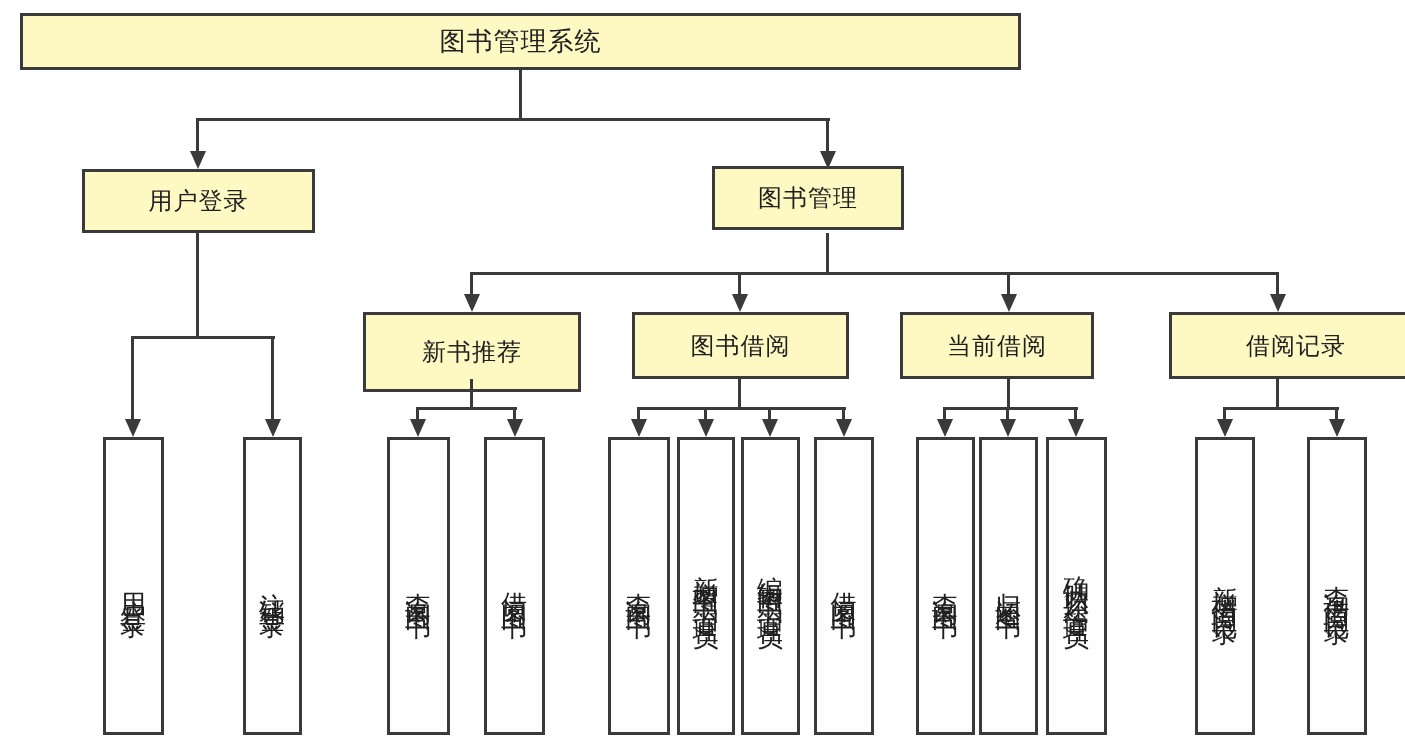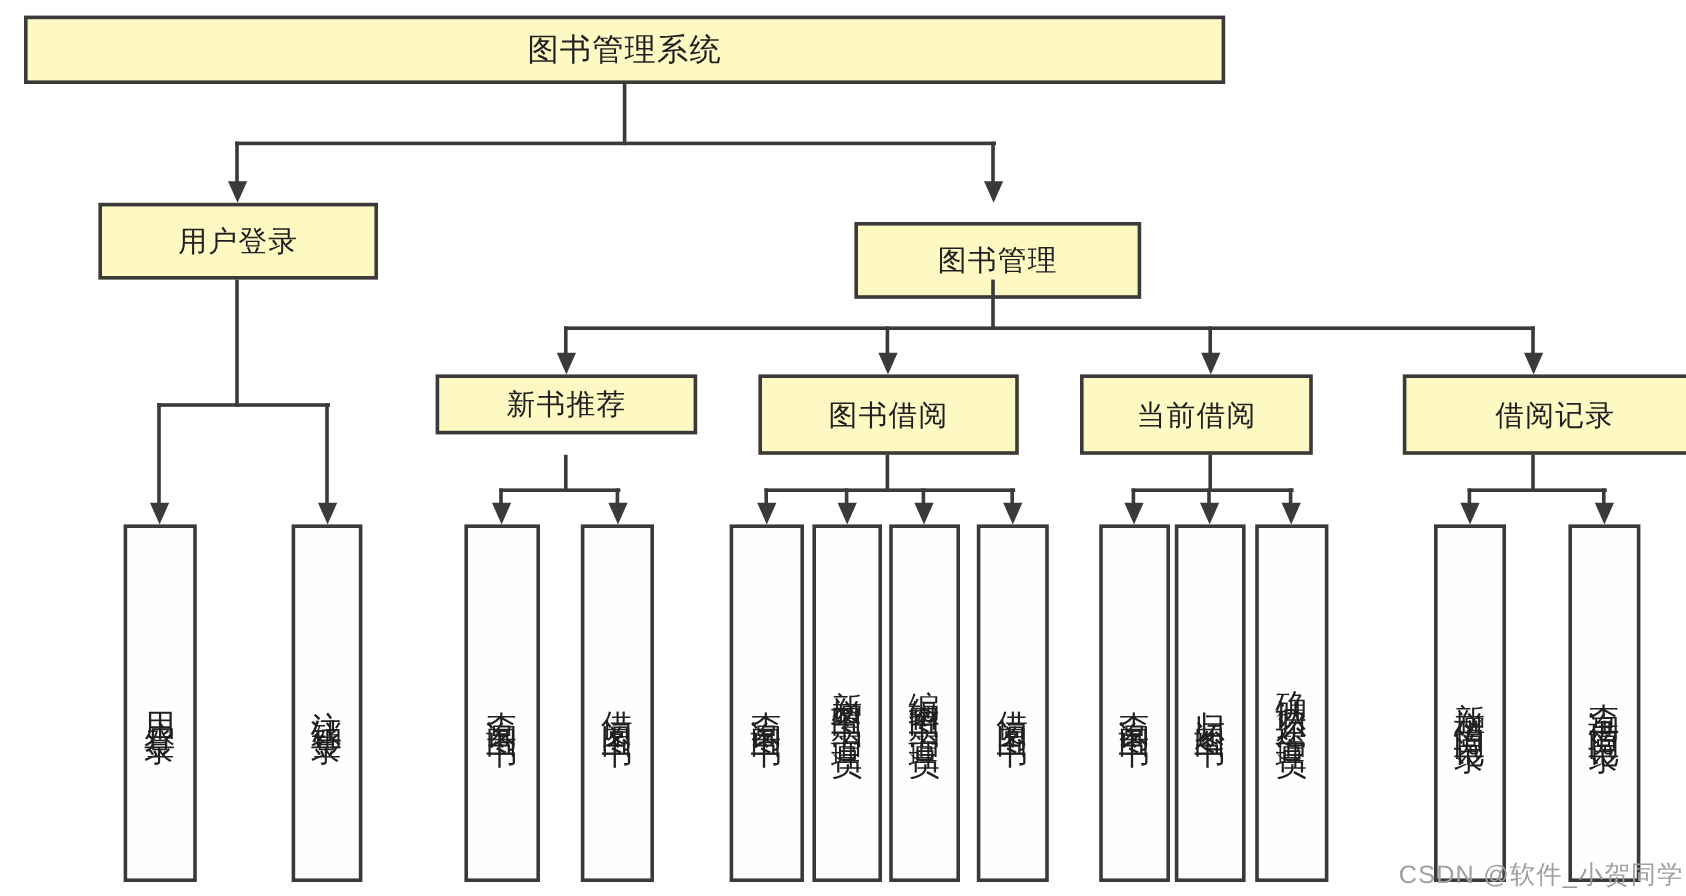--- a/index.html
+++ b/index.html
@@ -52,21 +52,21 @@
   <div class="vl" style="left:519px;top:70px;height:51px;"></div>
   <div class="hl" style="left:196px;top:118px;width:634px;"></div>
   <div class="vl" style="left:196px;top:118px;height:35px;"></div>
   <div class="head" style="left:190px;top:151px;"></div>
   <div class="vl" style="left:826px;top:118px;height:35px;"></div>
   <div class="head" style="left:820px;top:151px;"></div>
 
   <div class="node" style="left:82px;top:169px;width:233px;height:64px;">
     <span>用户登录</span>
   </div>
-  <div class="node" style="left:712px;top:185px;width:239px;height:64px;justify-content:center;">
+  <div class="node" style="left:712px;top:166px;width:192px;height:64px;justify-content:center;">
     <span>图书管理</span>
   </div>
 
   <div class="vl" style="left:196px;top:233px;height:106px;"></div>
   <div class="hl" style="left:131px;top:336px;width:144px;"></div>
   <div class="vl" style="left:131px;top:336px;height:85px;"></div>
   <div class="head" style="left:125px;top:419px;"></div>
   <div class="vl" style="left:271px;top:336px;height:85px;"></div>
   <div class="head" style="left:265px;top:419px;"></div>
 
@@ -74,21 +74,21 @@
   <div class="hl" style="left:470px;top:272px;width:809px;"></div>
   <div class="vl" style="left:470px;top:272px;height:24px;"></div>
   <div class="head" style="left:464px;top:294px;"></div>
   <div class="vl" style="left:738px;top:272px;height:24px;"></div>
   <div class="head" style="left:732px;top:294px;"></div>
   <div class="vl" style="left:1007px;top:272px;height:24px;"></div>
   <div class="head" style="left:1001px;top:294px;"></div>
   <div class="vl" style="left:1276px;top:272px;height:24px;"></div>
   <div class="head" style="left:1270px;top:294px;"></div>
 
-  <div class="node" style="left:363px;top:312px;width:218px;height:50px;">
+  <div class="node" style="left:363px;top:312px;width:218px;height:80px;">
     <span>新书推荐</span>
   </div>
   <div class="node" style="left:632px;top:312px;width:217px;height:67px;">
     <span>图书借阅</span>
   </div>
   <div class="node" style="left:900px;top:312px;width:194px;height:67px;">
     <span>当前借阅</span>
   </div>
   <div class="node" style="left:1169px;top:312px;width:254px;height:67px;">
     <span>借阅记录</span>
@@ -166,14 +166,13 @@
     <span>确认归还（管理员）</span>
   </div>
 
   <div class="leaf" style="left:1195px;width:60px;">
     <span>新增借阅记录</span>
   </div>
   <div class="leaf" style="left:1307px;width:60px;">
     <span>查询借阅记录</span>
   </div>
 
-  <div class="watermark">CSDN @软件_小贺同学</div>
 </div>
 
 </body></html>

